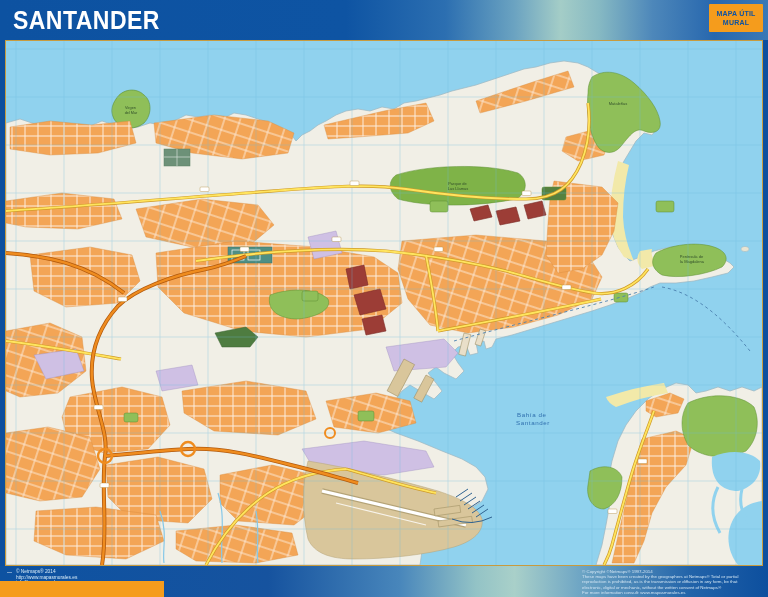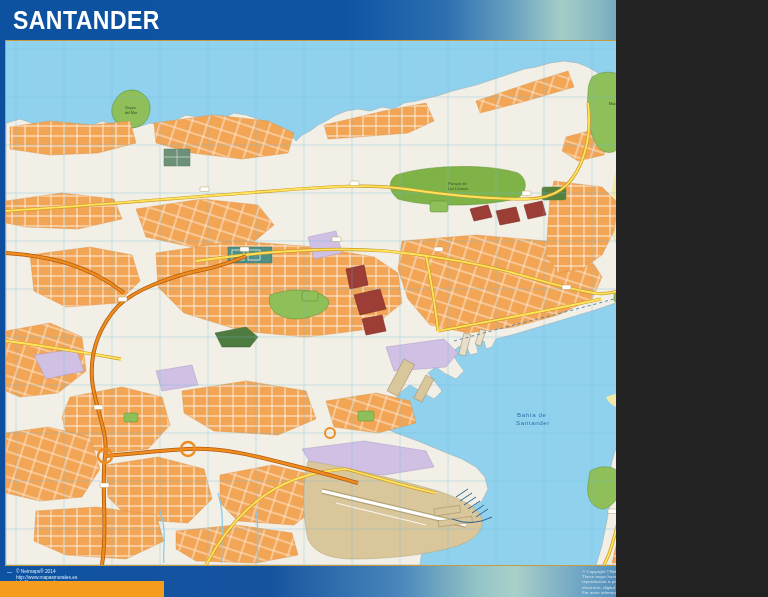--- a/index.html
+++ b/index.html
@@ -1,17 +1,17 @@
 <!DOCTYPE html>
 <html><head>
 <meta charset="utf-8">
 <style>
   html,body{margin:0;padding:0;background:#222;}
   .poster{
-    position:relative;width:616px;height:597px;overflow:hidden;
+    position:relative;width:768px;height:597px;overflow:hidden;
     font-family:"Liberation Sans",sans-serif;background:#0d4f9e;
   }
   
   .header{
     position:absolute;top:0;left:0;width:768px;height:40px;
     background:linear-gradient(90deg,#0d52a1 0%,#0e54a3 45%,#2c6fb1 58%,#6ba3c1 67%,#a4cdc7 73%,#86b9c3 78%,#4d87ba 85%,#2767ae 93%,#3b79b6 100%);
   }
   .title{
     position:absolute;top:6px;left:13px;color:#ffffff;font-size:25px;font-weight:bold;
     letter-spacing:.5px;transform:scaleX(.92);transform-origin:left center;white-space:nowrap;

